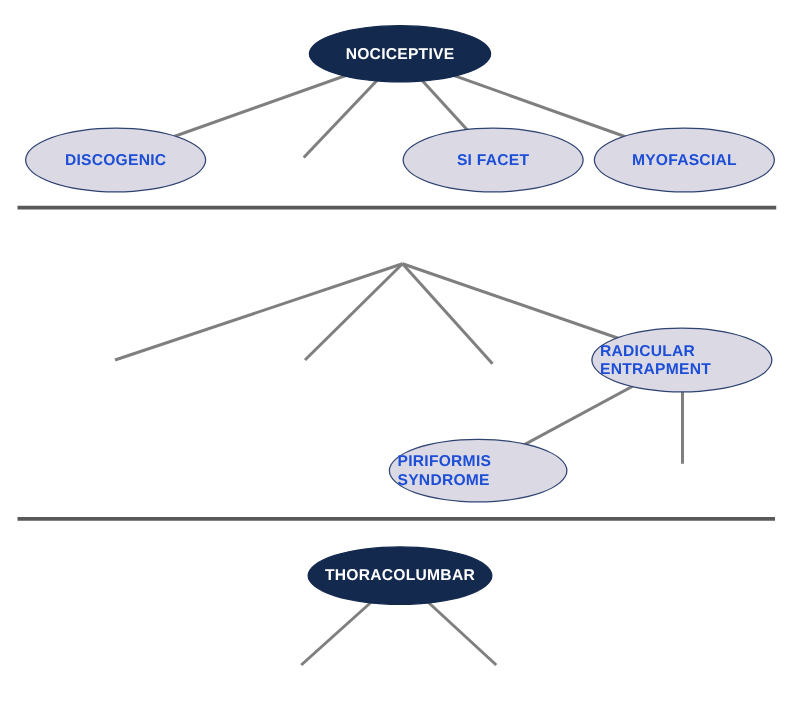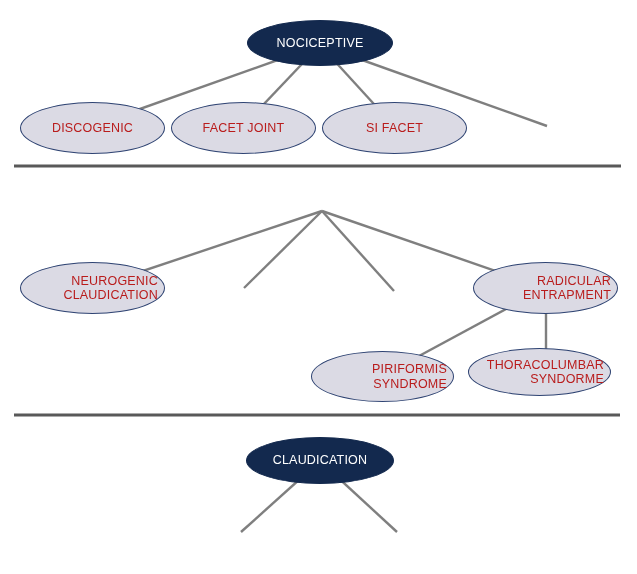--- a/index.html
+++ b/index.html
@@ -15,36 +15,36 @@
     position: absolute;
     left: 0; top: 0;
     width: 637px; height: 574px;
   }
   .node {
     position: absolute;
     border-radius: 50%;
     display: flex;
     align-items: center;
     justify-content: center;
-    text-align: right;
-    font-weight: normal;
+    text-align: left;
+    font-weight: bold;
     font-size: 12.5px;
     line-height: 1.15;
     letter-spacing: 0.2px;
     padding: 0 6px;
     box-sizing: border-box;
   }
   .node.dark {
     background: #13294e;
     color: #ffffff;
     border: 1px solid #13294e;
   }
   .node.light {
     background: #dbdae4;
-    color: #b91c1c;
+    color: #1d4ed8;
     border: 1.3px solid #2e4372;
   }
 </style>
 </head>
 <body>
 
 <div class="canvas">
 
   <svg class="wires" viewBox="0 0 637 574">
 
@@ -62,23 +62,21 @@
 
     <line x1="320" y1="461" x2="241" y2="532" stroke="#7f7f7f" stroke-width="2.4"></line>
     <line x1="320" y1="461" x2="397" y2="532" stroke="#7f7f7f" stroke-width="2.4"></line>
 
     <line x1="14" y1="166" x2="621" y2="166" stroke="#595959" stroke-width="3"></line>
     <line x1="14" y1="415" x2="620" y2="415" stroke="#595959" stroke-width="3"></line>
   </svg>
 
   <div class="node dark" style="left:247px; top:20px;  width:146px; height:46px;">NOCICEPTIVE</div>
   <div class="node light" style="left:20px;  top:102px; width:145px; height:52px;">DISCOGENIC</div>
-  <div class="node light" style="left:171px; top:102px; width:145px; height:52px;">FACET JOINT</div>
   <div class="node light" style="left:322px; top:102px; width:145px; height:52px;">SI FACET</div>
+  <div class="node light" style="left:475px; top:102px; width:145px; height:52px;">MYOFASCIAL</div>
 
-  <div class="node light" style="left:20px;  top:262px; width:145px; height:52px;">NEUROGENIC CLAUDICATION</div>
   <div class="node light" style="left:473px; top:262px; width:145px; height:52px;">RADICULAR ENTRAPMENT</div>
   <div class="node light" style="left:311px; top:351px; width:143px; height:51px;">PIRIFORMIS SYNDROME</div>
-  <div class="node light" style="left:468px; top:348px; width:143px; height:48px;">THORACOLUMBAR SYNDORME</div>
 
-  <div class="node dark" style="left:246px; top:437px; width:148px; height:47px;">CLAUDICATION</div>
+  <div class="node dark" style="left:246px; top:437px; width:148px; height:47px;">THORACOLUMBAR</div>
 
 </div>
 
 </body></html>

